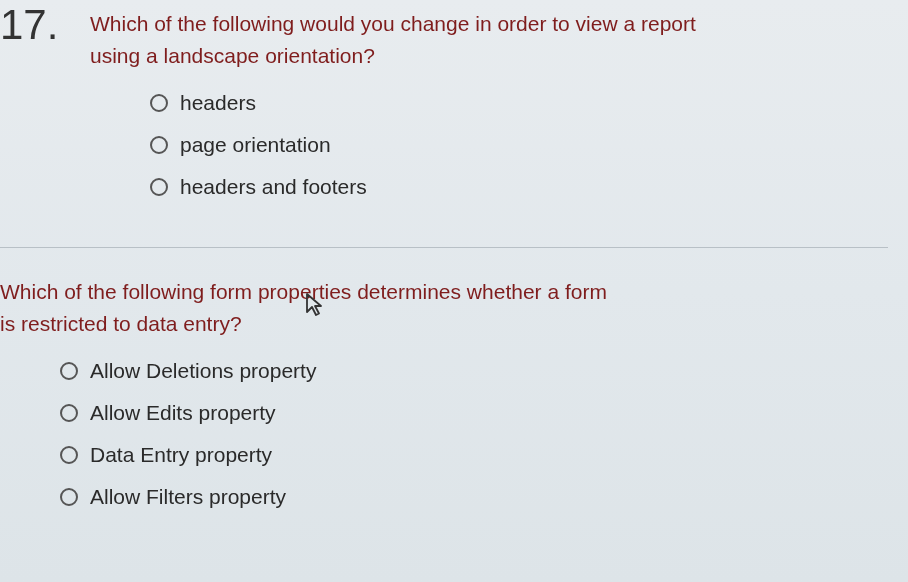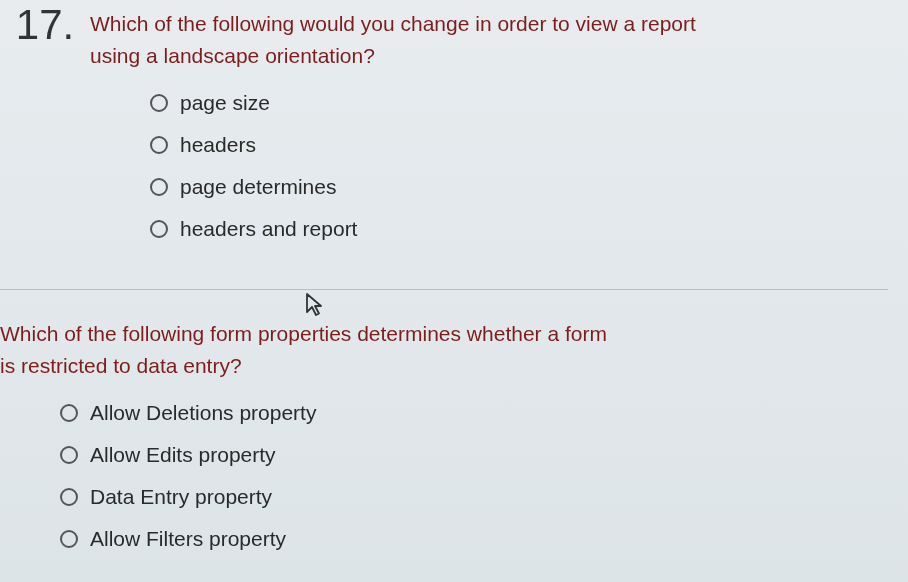--- a/index.html
+++ b/index.html
@@ -19,21 +19,21 @@
     .question-block {
       display: flex;
       align-items: flex-start;
       padding: 8px 20px 20px 0;
     }
     .question-number {
       font-size: 42px;
       font-weight: 400;
       color: #333;
       width: 90px;
-      text-align: center;
+      text-align: left;
       padding-left: 0;
       line-height: 1;
       flex-shrink: 0;
       margin-top: -4px;
     }
     .question-content {
       flex: 1;
       padding-top: 0;
     }
     .question-text {
@@ -83,33 +83,29 @@
 </head>
 <body>
 
 <div class="question-block">
   <div class="question-number">17.</div>
   <div class="question-content">
     <div class="question-text">Which of the following would you change in order to view a report using a landscape orientation?</div>
     <div class="options">
       <div class="option">
         <span class="radio"></span>
-        <span class="option-label">page size</span>
-      </div>
-      <div class="option">
-        <span class="radio"></span>
         <span class="option-label">headers</span>
       </div>
       <div class="option">
         <span class="radio"></span>
-        <span class="option-label">page determines</span>
+        <span class="option-label">page orientation</span>
       </div>
       <div class="option">
         <span class="radio"></span>
-        <span class="option-label">headers and report</span>
+        <span class="option-label">headers and footers</span>
       </div>
     </div>
   </div>
 </div>
 
 <hr class="divider">
 
 <div class="question-block q18">
   <div class="question-content">
     <div class="question-text">Which of the following form properties determines whether a form is restricted to data entry?</div>

